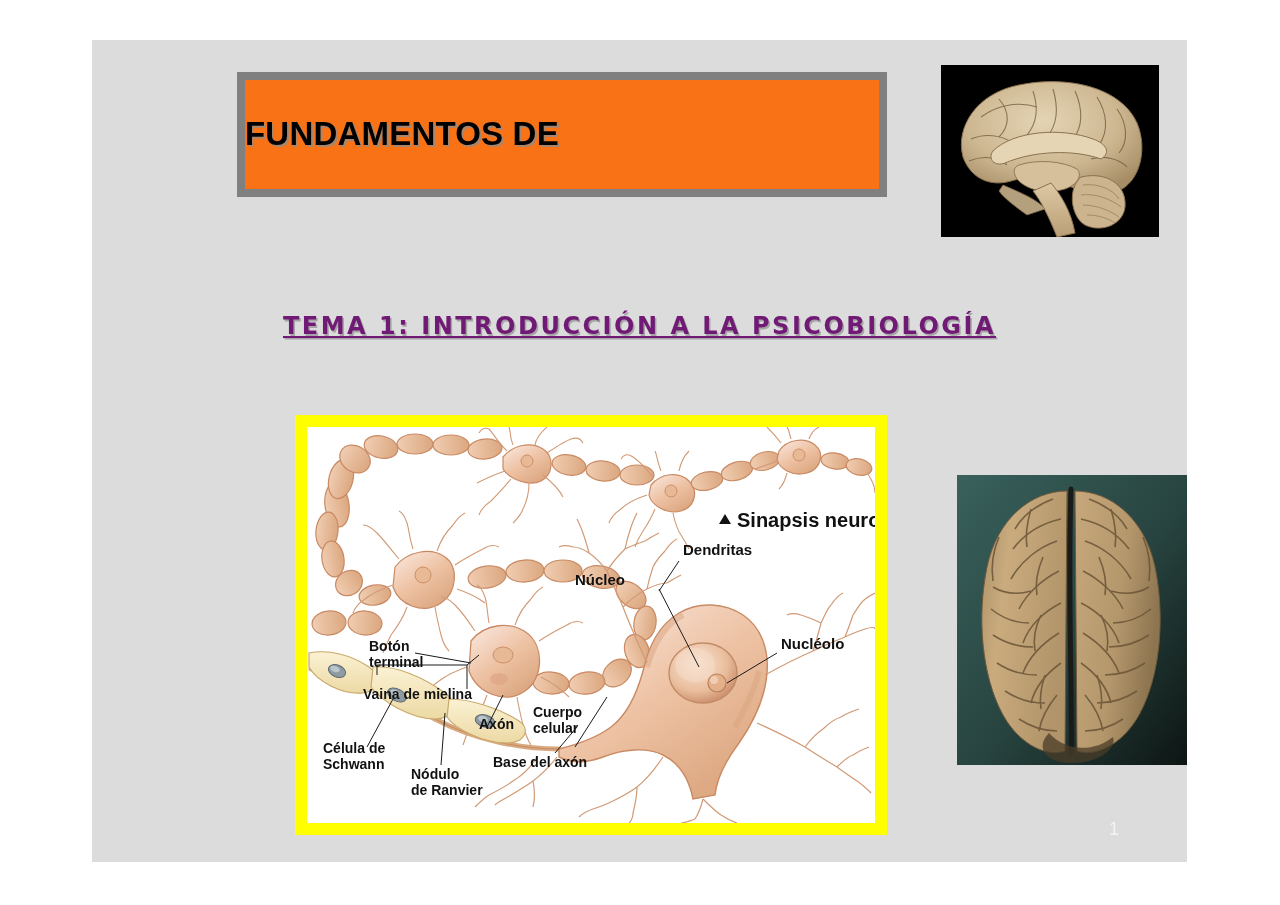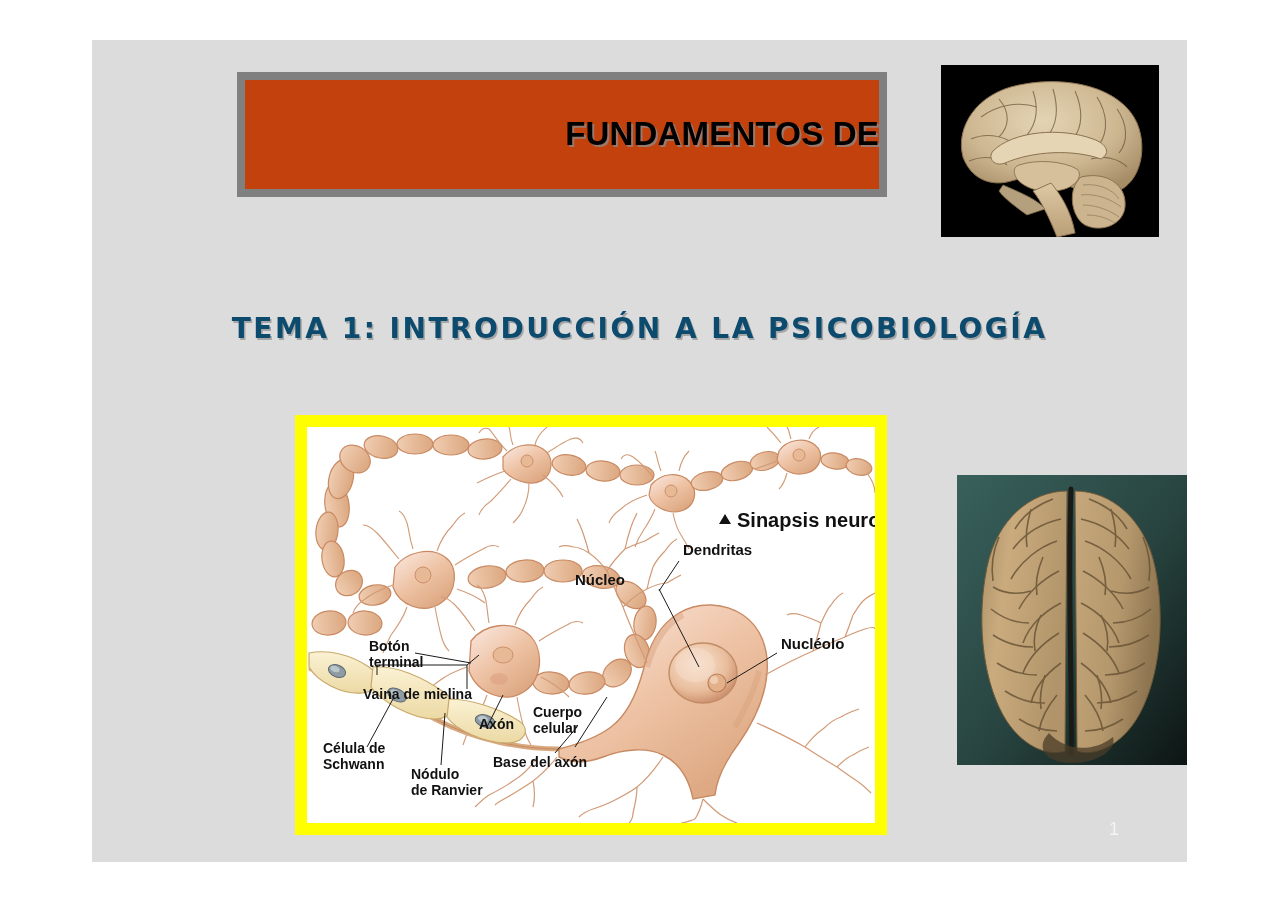--- a/index.html
+++ b/index.html
@@ -34,27 +34,26 @@
     top: 32px;
     width: 650px;
     height: 125px;
     background: #808080;
     padding: 8px;
     box-sizing: border-box;
   }
   .title-inner {
     width: 100%;
     height: 100%;
-    background: #c2410c;
+    background: #f97316;
     box-sizing: border-box;
     display: flex;
     flex-direction: column;
-    align-items: flex-end;
+    align-items: flex-start;
     justify-content: center;
-    padding-left: 16px;
   }
   .title-line {
     font-family: "Liberation Sans", sans-serif;
     font-weight: bold;
     font-size: 33px;
     color: #000000;
     line-height: 1.28;
     letter-spacing: 0.2px;
     text-shadow: 2px 2px 0 rgba(140,140,140,0.75);
     white-space: nowrap;
@@ -74,25 +73,26 @@
 
   
   .main-heading {
     position: absolute;
     left: 0;
     top: 272px;
     width: 1095px;
     text-align: center;
     font-family: "DejaVu Sans", sans-serif;
     font-weight: bold;
-    font-size: 28px;
+    font-size: 24px;
     letter-spacing: 2.5px;
-    color: #0c4a6e;
+    color: #701a75;
     white-space: nowrap;
     text-shadow: 1.5px 1.5px 0 rgba(120,120,120,0.55);
+    text-decoration: underline;
   }
 
   
   .neuron-frame {
     position: absolute;
     left: 203px;
     top: 375px;
     width: 592px;
     height: 420px;
     background: #ffff00;

